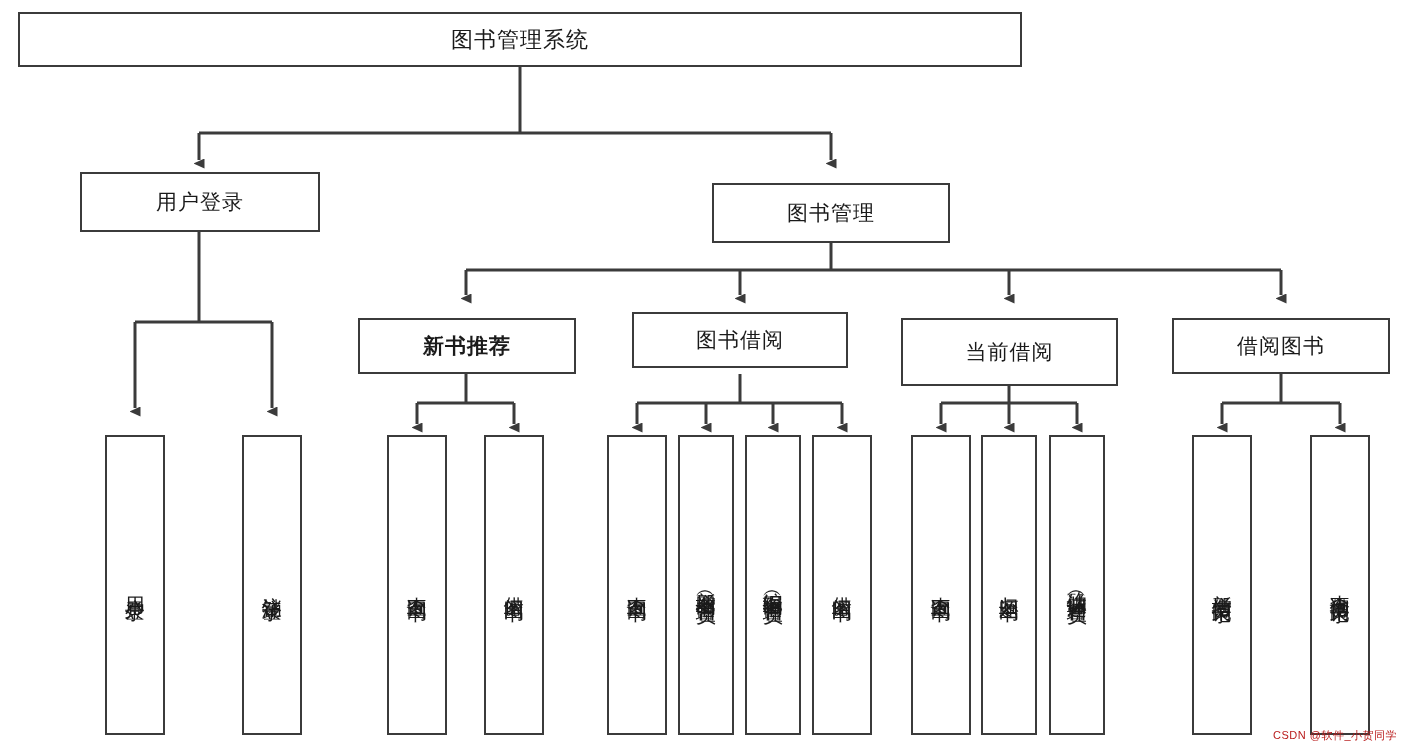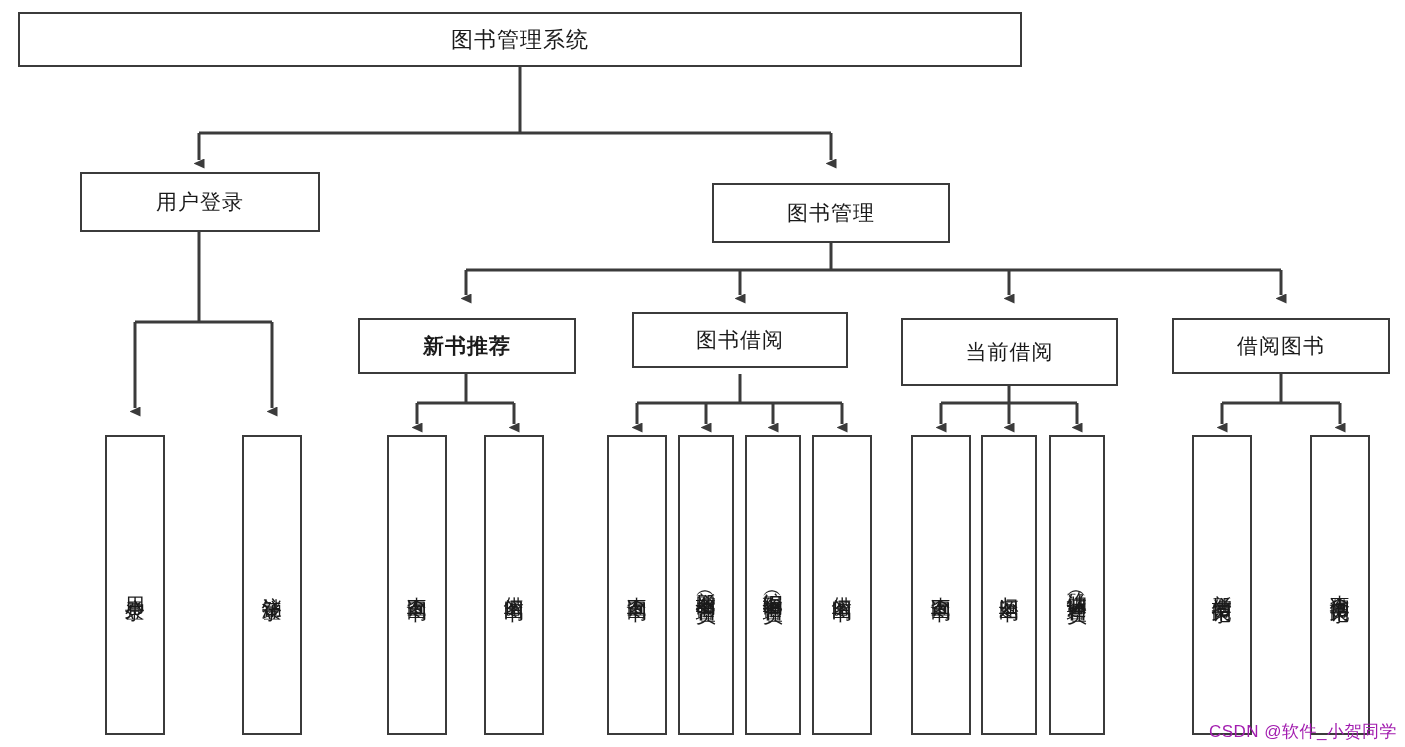--- a/index.html
+++ b/index.html
@@ -49,22 +49,22 @@
     left: 0;
     top: 0;
     width: 1405px;
     height: 747px;
     pointer-events: none;
   }
   .watermark {
     position: absolute;
     right: 8px;
     bottom: 4px;
-    font-size: 17px;
-    color: #a21caf;
+    font-size: 11px;
+    color: #b91c1c;
     white-space: nowrap;
     letter-spacing: 0.5px;
   }
 </style>
 </head>
 <body>
 
 <div id="canvas">
 
   <svg id="connectors" viewBox="0 0 1405 747" xmlns="http://www.w3.org/2000/svg">

